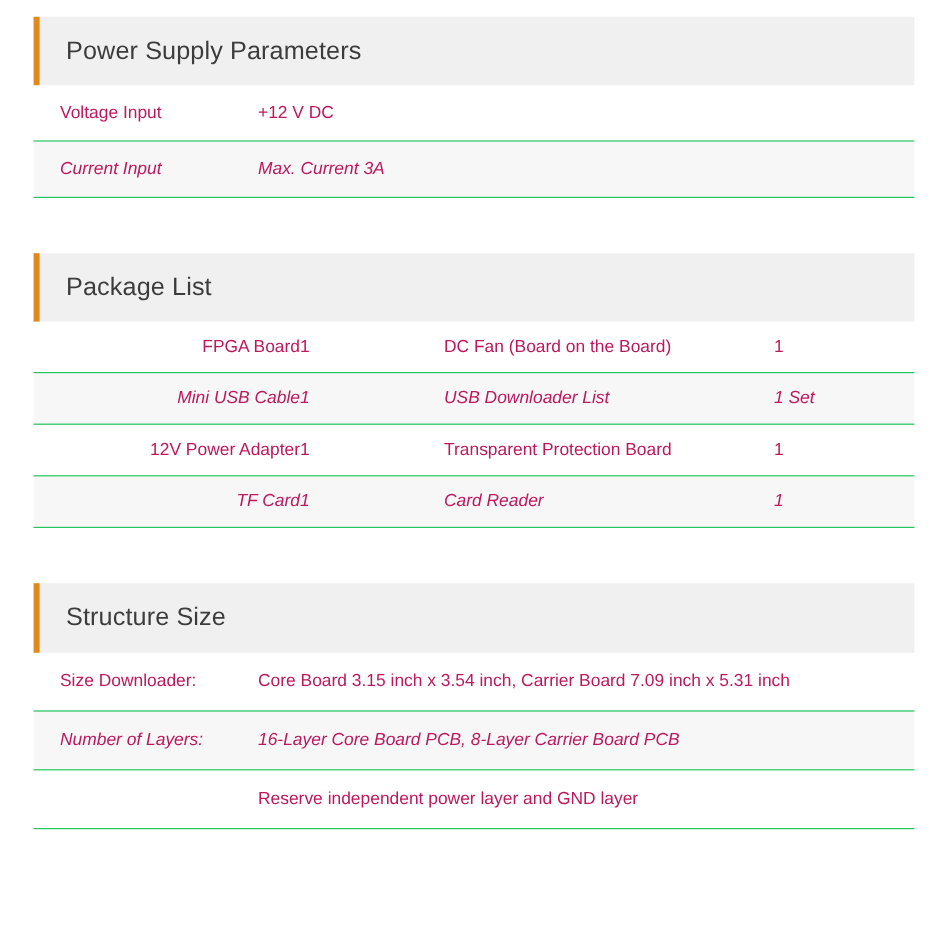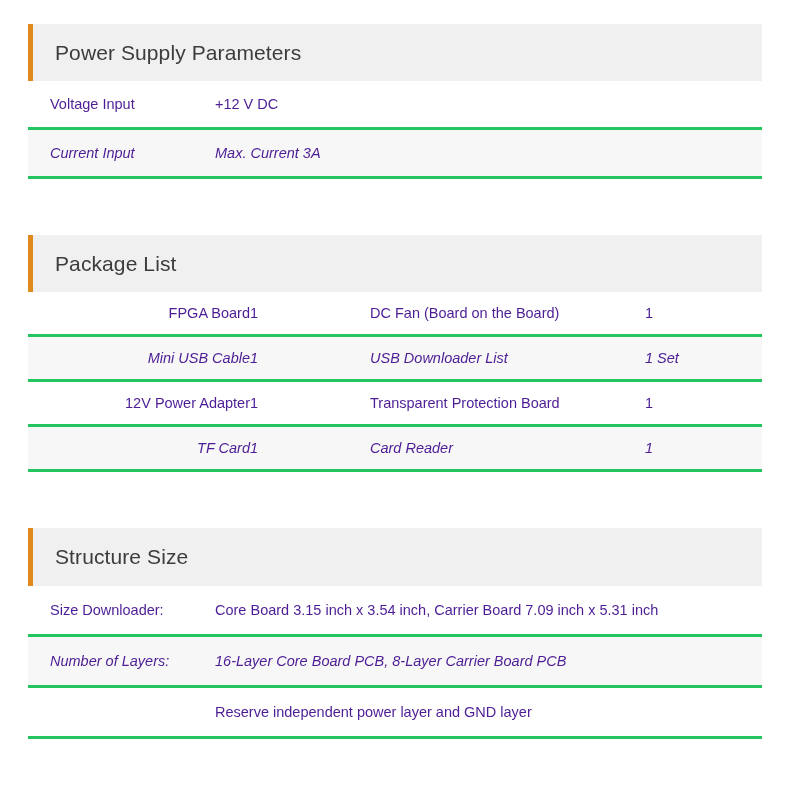--- a/index.html
+++ b/index.html
@@ -14,21 +14,21 @@
     color: #3a3a3a;
     overflow: hidden;
   }
   .page {
     position: relative;
     width: 790px;
     height: 790px;
     box-sizing: border-box;
   }
   .section {
-    margin: 14px 28px 0 28px;
+    margin: 4px 28px 0 28px;
   }
   .section-header {
     background: #f0f0f0;
     border-left: 5px solid #e08a1e;
     padding: 16px 0 16px 22px;
     box-sizing: border-box;
   }
   .section-title {
     font-size: 21px;
     font-weight: normal;
@@ -36,24 +36,24 @@
     letter-spacing: 0.1px;
     line-height: 1.2;
   }
   table {
     border-collapse: collapse;
     width: 100%;
     table-layout: fixed;
   }
   td {
     font-size: 14.5px;
-    color: #4c1d95;
+    color: #be185d;
     padding: 14px 0 14px 0;
     vertical-align: middle;
-    border-bottom: 3px solid #22c55e;
+    border-bottom: 1px solid #22c55e;
   }
   tr.striped td {
     background: #f7f7f7;
     font-style: italic;
   }
   .label-cell {
     padding-left: 22px;
   }
   
   .ps-table .label-cell { width: 165px; }

